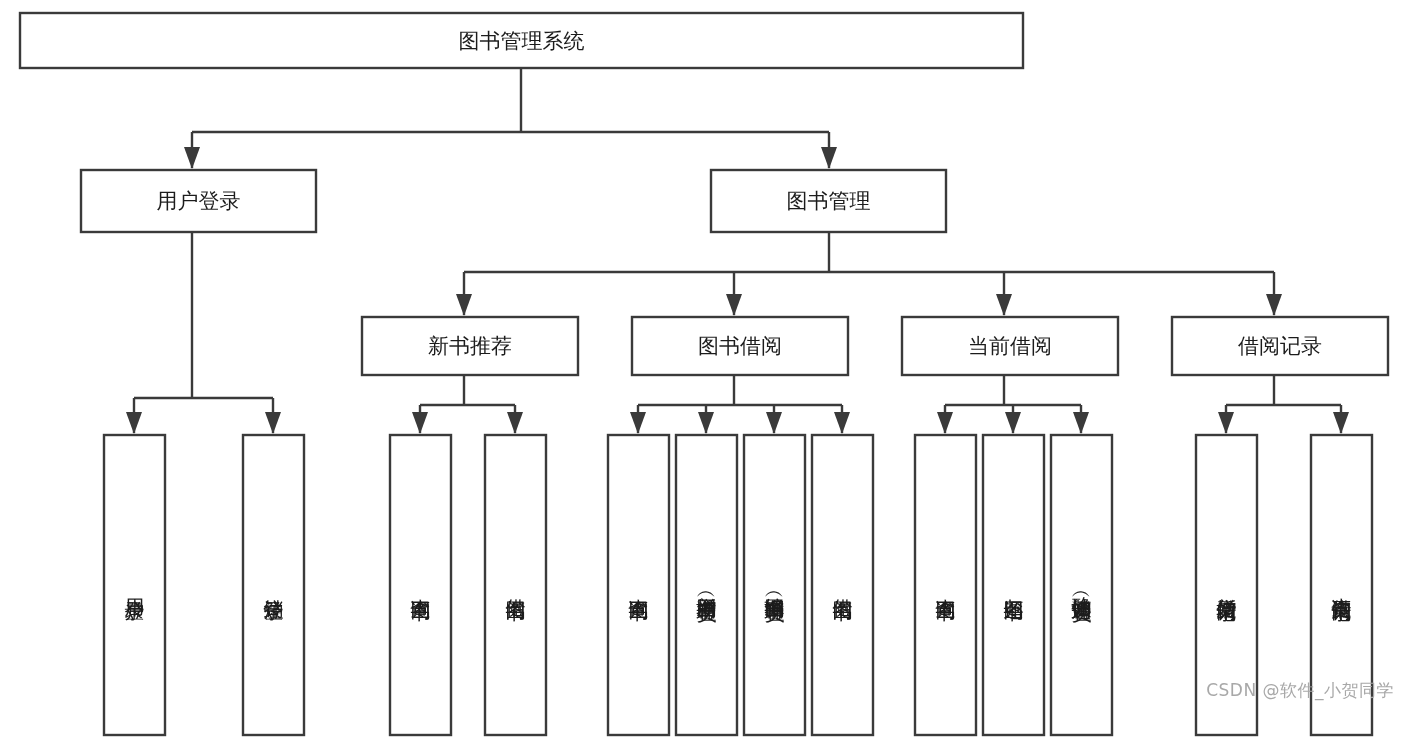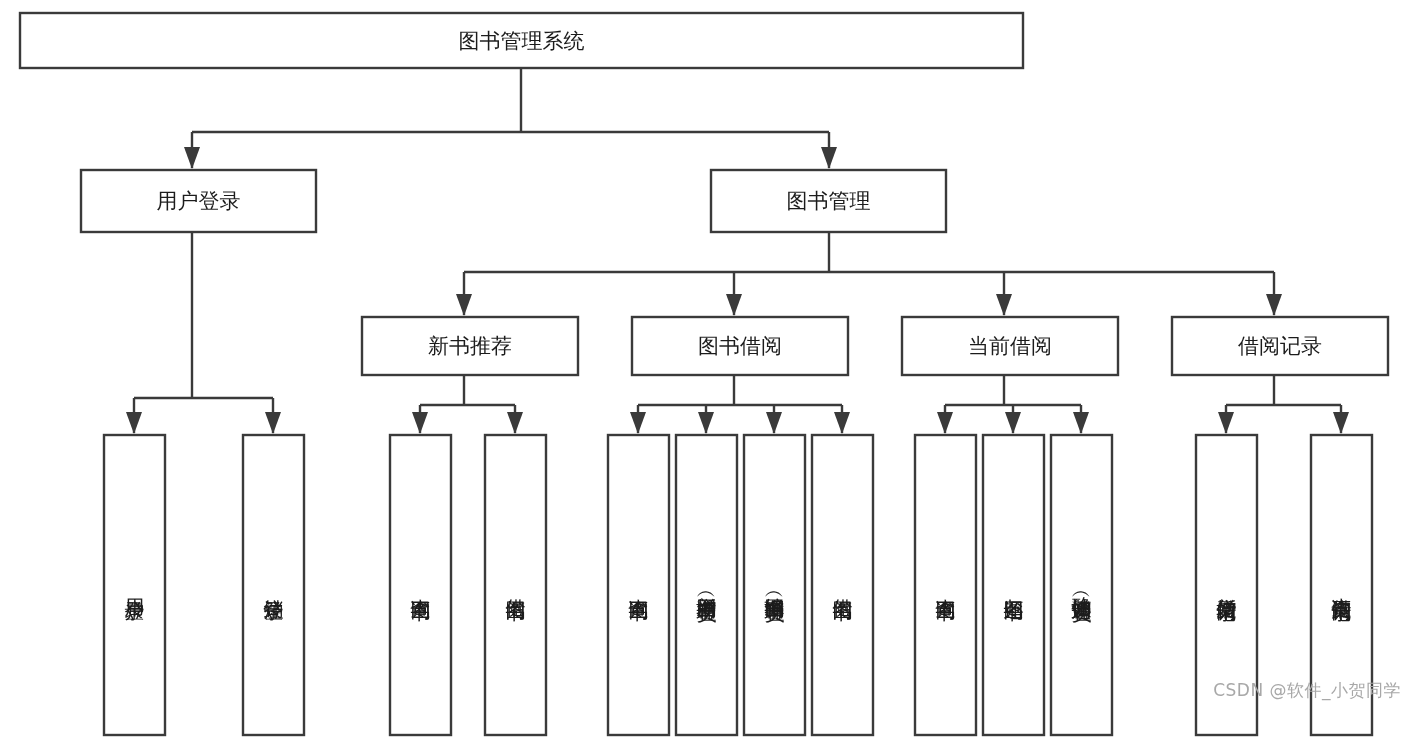--- a/index.html
+++ b/index.html
@@ -62,21 +62,21 @@
     letter-spacing: 1px;
     display: flex;
     align-items: center;
     justify-content: center;
     text-align: center;
     pointer-events: none;
     user-select: none;
   }
   #watermark {
     position: absolute;
-    right: 4px;
+    right: 11px;
     bottom: 4px;
     font-family: "DejaVu Sans", "Liberation Sans", sans-serif;
     font-size: 17px;
     color: #a8a8a8;
     letter-spacing: 0.5px;
     white-space: nowrap;
     user-select: none;
   }
 </style>
 </head>

